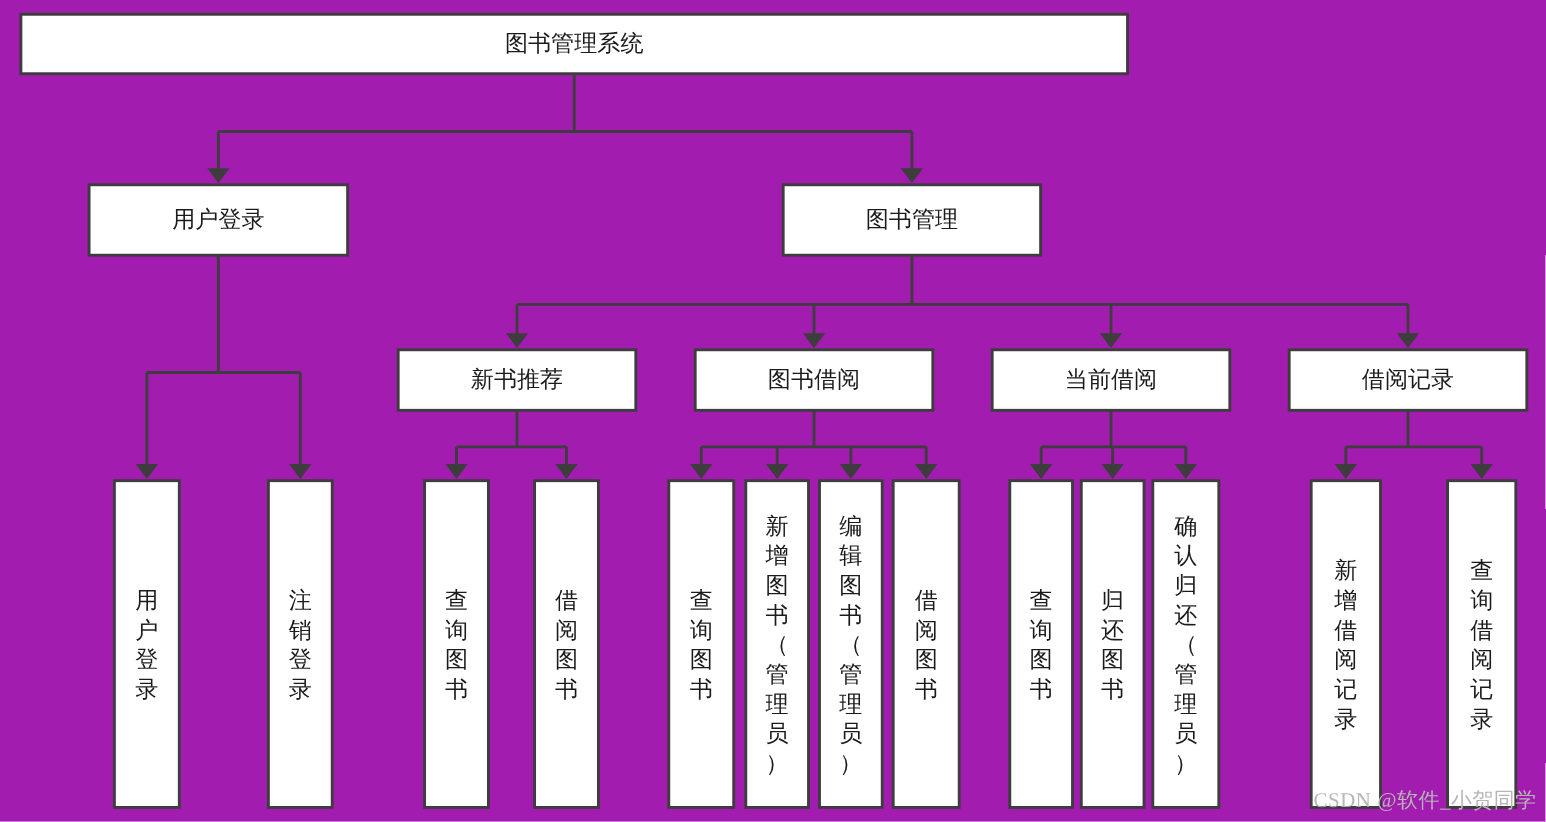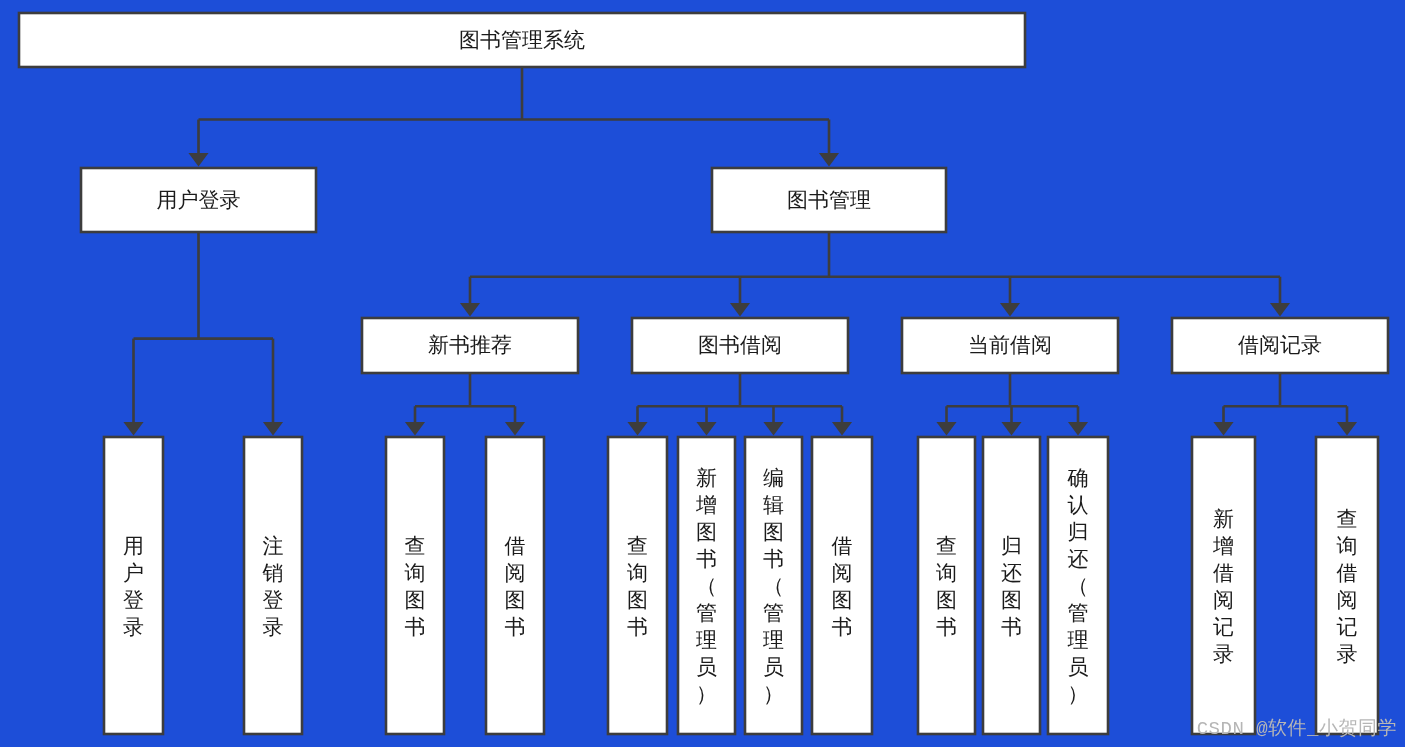--- a/index.html
+++ b/index.html
@@ -7,21 +7,21 @@
     padding: 0;
     background: #ffffff;
   }
   body {
     font-family: "Liberation Sans", "DejaVu Sans", sans-serif;
   }
   #diagram-root {
     position: relative;
     width: 1405px;
     height: 747px;
-    background: #1d4ed8;
+    background: #a21caf;
     overflow: hidden;
   }
   svg.diagram-svg {
     position: absolute;
     left: 0;
     top: 0;
     width: 1405px;
     height: 747px;
   }
   .node-box {
@@ -44,21 +44,21 @@
   .node-label-v {
     font-family: "Liberation Sans", "DejaVu Sans", sans-serif;
     font-size: 21px;
     fill: #1b1b1b;
     text-anchor: middle;
   }
   .watermark {
     position: absolute;
     right: 8px;
     bottom: 6px;
-    font-family: Liberation Mono, monospace;
+    font-family: Liberation Serif, serif;
     font-size: 19px;
     color: #b6b6b6;
     letter-spacing: 0.5px;
     white-space: nowrap;
     pointer-events: none;
     margin-left: 12px;
   }
 </style>
 </head>
 <body>

